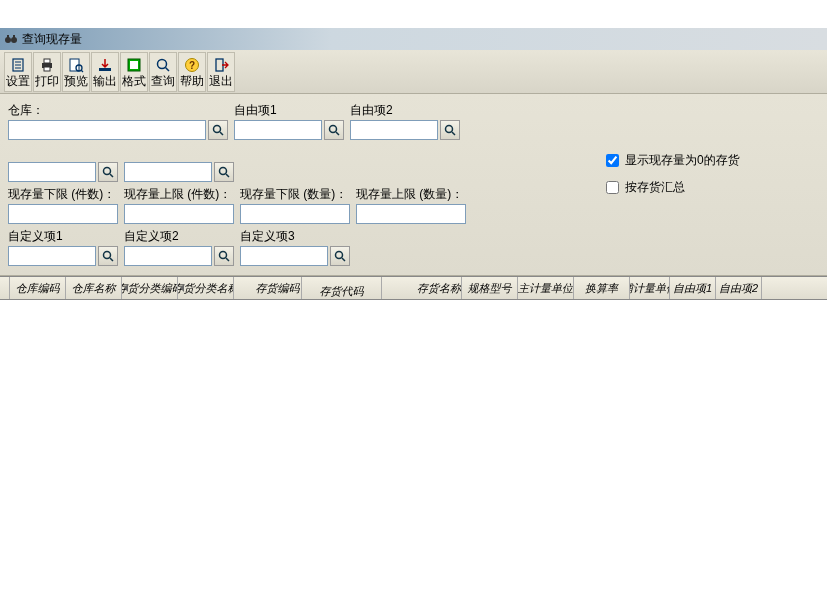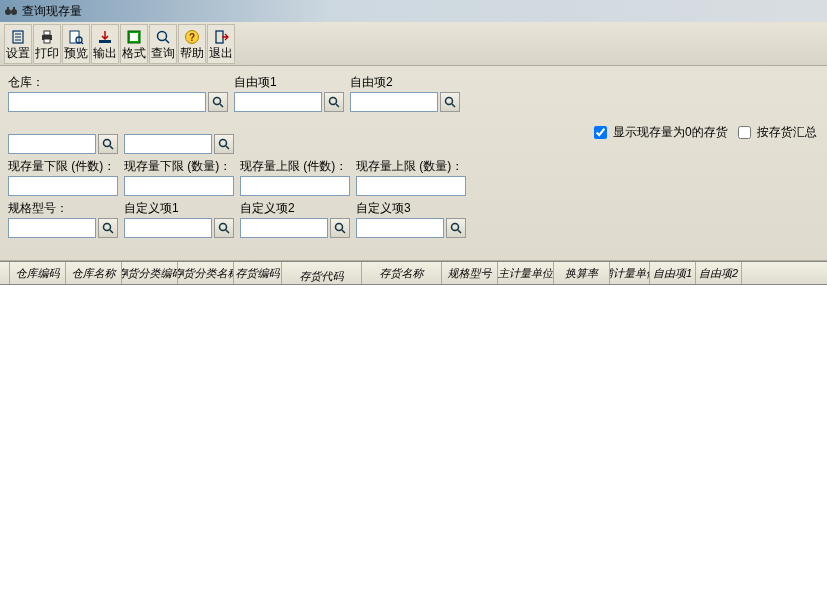--- a/index.html
+++ b/index.html
@@ -12,20 +12,21 @@
     overflow: hidden;
   }
   .titlebar {
     height: 22px;
     background: linear-gradient(to right, #7a9ab5, #cdd8e0 40%, #d8dde1);
     display: flex;
     align-items: center;
     padding: 0 4px;
     color: #000;
     font-size: 12px;
+    margin-top: 28px;
   }
   .titlebar .icon { margin-right: 4px; }
   .toolbar {
     height: 44px;
     background: linear-gradient(#e8e5d8, #d8d5c8);
     border-bottom: 1px solid #b0ad9e;
     display: flex;
     align-items: center;
     padding: 2px 4px;
     gap: 1px;
@@ -39,25 +40,25 @@
     flex-direction: column;
     align-items: center;
     justify-content: center;
     cursor: pointer;
     font-size: 12px;
   }
   .tbtn .ticon { height: 18px; display:flex; align-items:center; justify-content:center; }
   .tbtn .tlabel { height: 14px; line-height:14px; }
   .filterarea {
     background: linear-gradient(#e6e3d6, #dedbce);
-    padding: 8px 8px 22px 8px;
+    padding: 8px 8px 9px 8px;
     border-bottom: 1px solid #b0ad9e;
     display: flex;
     align-items: flex-start;
-    gap: 8px;
+    gap: 20px;
   }
   .filtergrid {
     display: flex;
     flex-direction: column;
     gap: 4px;
   }
   .frow { display: flex; align-items: flex-end; gap: 6px; }
   .fcell { display: flex; flex-direction: column; }
   .fcell .flabel { font-size: 12px; margin-bottom: 2px; color: #000; height:16px;}
   .fctl { display:flex; align-items:center; }
@@ -70,21 +71,21 @@
   }
   .lookup-btn {
     width: 20px; height: 20px;
     border: 1px solid #999;
     background: linear-gradient(#f4f2e8, #d9d6c9);
     display:flex; align-items:center; justify-content:center;
     cursor:pointer;
     margin-left:2px;
   }
   .sidechecks {
-    display:flex; flex-direction:row; gap:10px;
+    display:flex; flex-direction:column; gap:10px;
     padding-top: 50px;
     padding-left: 120px;
   }
   .chk { display:flex; align-items:center; gap:6px; font-size:12px; }
   .chk input { width:13px; height:13px; }
   .gridhead {
     display:flex;
     height: 24px;
     border-top: 1px solid #888;
     border-bottom: 1px solid #888;
@@ -275,52 +276,40 @@
     </div>
 
     <div class="frow">
       <div class="fcell">
         <span class="flabel">现存量下限 (件数)：</span>
         <div class="fctl">
             <input class="finput" style="width: 110px;" value="">
           </div>
       </div>
       <div class="fcell">
-        <span class="flabel">现存量下限 (数量)：</span>
+        <span class="flabel">现存量上限 (件数)：</span>
         <div class="fctl">
             <input class="finput" style="width: 110px;" value="">
           </div>
       </div>
       <div class="fcell">
-        <span class="flabel">现存量上限 (件数)：</span>
+        <span class="flabel">现存量下限 (数量)：</span>
         <div class="fctl">
             <input class="finput" style="width: 110px;" value="">
           </div>
       </div>
       <div class="fcell">
         <span class="flabel">现存量上限 (数量)：</span>
         <div class="fctl">
             <input class="finput" style="width: 110px;" value="">
           </div>
       </div>
     </div>
 
     <div class="frow">
-      <div class="fcell">
-        <span class="flabel">规格型号：</span>
-        <div class="fctl">
-          <input class="finput" style="width: 88px;" value="">
-          <div class="lookup-btn">
-              <svg width="12" height="12" viewBox="0 0 12 12">
-                <circle cx="5" cy="5" r="3.5" fill="none" stroke="#134" stroke-width="1.5"></circle>
-                <line x1="8" y1="8" x2="11" y2="11" stroke="#134" stroke-width="1.5"></line>
-              </svg>
-            </div>
-        </div>
-      </div>
       <div class="fcell">
         <span class="flabel">自定义项1</span>
         <div class="fctl">
           <input class="finput" style="width: 88px;" value="">
           <div class="lookup-btn">
               <svg width="12" height="12" viewBox="0 0 12 12">
                 <circle cx="5" cy="5" r="3.5" fill="none" stroke="#134" stroke-width="1.5"></circle>
                 <line x1="8" y1="8" x2="11" y2="11" stroke="#134" stroke-width="1.5"></line>
               </svg>
             </div>
@@ -375,27 +364,27 @@
       <span>仓库名称</span>
     </div>
     <div class="gh-cell hasmark" style="width: 56px;">
       <span class="tri"></span>
       <span>存货分类编码</span>
     </div>
     <div class="gh-cell hasmark" style="width: 56px;">
       <span class="tri"></span>
       <span>存货分类名称</span>
     </div>
-    <div class="gh-cell" style="width: 48px;">
+    <div class="gh-cell" style="width: 48px; margin-left: 20px;">
       <span>存货编码</span>
     </div>
     <div class="gh-cell" style="width: 80px; align-items: flex-end;">
       <span>存货代码</span>
     </div>
-    <div class="gh-cell" style="width: 80px;">
+    <div class="gh-cell" style="width: 80px; justify-content: flex-end;">
       <span>存货名称</span>
     </div>
     <div class="gh-cell" style="width: 56px;">
       <span>规格型号</span>
     </div>
     <div class="gh-cell" style="width: 56px;">
       <span>主计量单位</span>
     </div>
     <div class="gh-cell" style="width: 56px; text-align: right;">
       <span>换算率</span>

